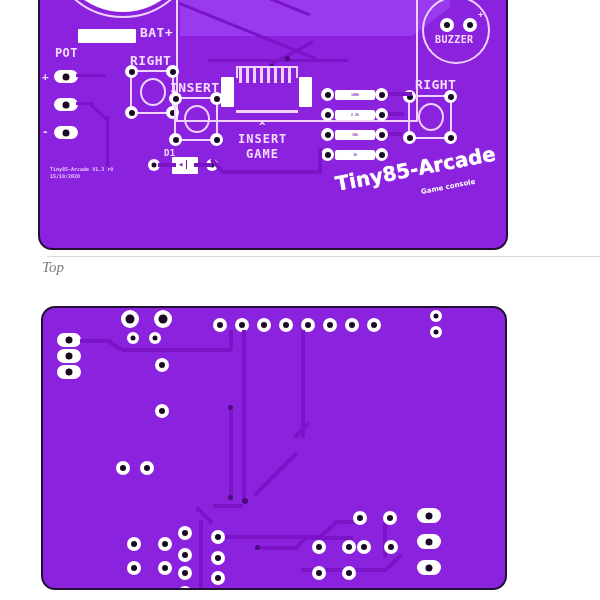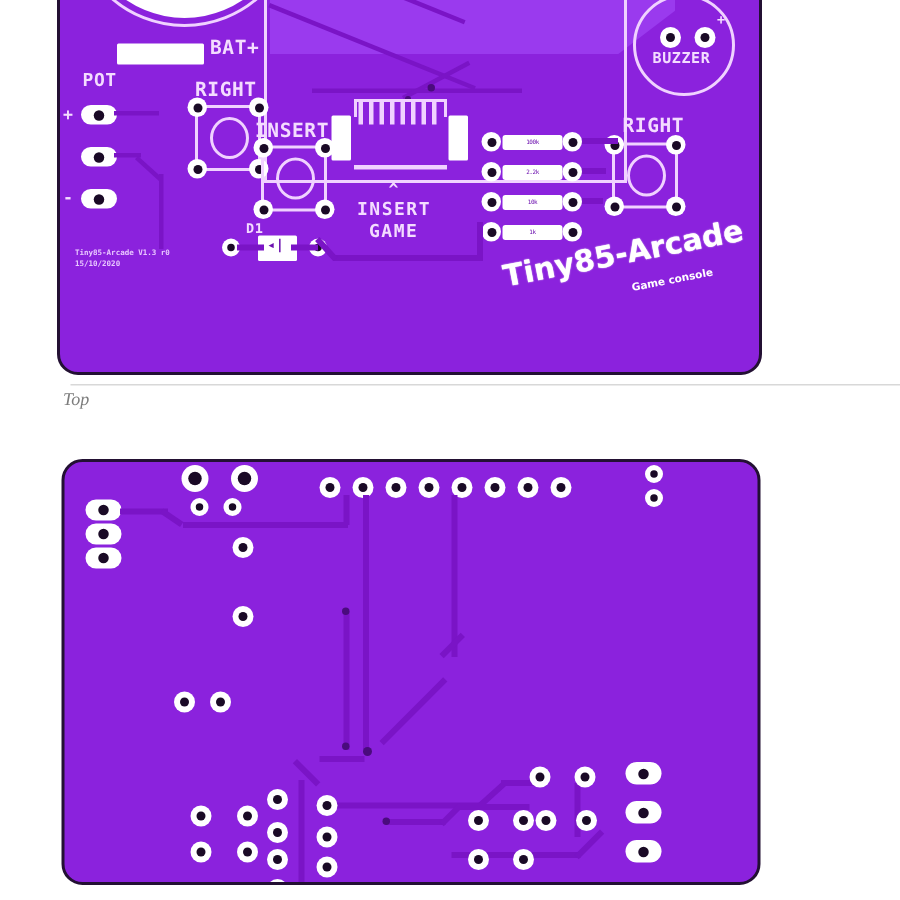--- a/index.html
+++ b/index.html
@@ -64,21 +64,21 @@
     position: absolute; color: #e9c8ff;
     font-family: "DejaVu Sans Mono", monospace; font-size: 5px;
     line-height: 7px; font-weight: bold; white-space: pre;
   }
 
   .view-label {
     position: absolute;
     color: #7d7d7d;
     font-family: "Liberation Serif", serif;
     font-style: italic;
-    font-size: 12px;
+    font-size: 15px;
   }
   .rule { position: absolute; background: #d8d8d8; height: 1px; }
 </style>
 </head>
 <body>
 
 <div id="page">
 
   <div class="pcb top-board">
 

